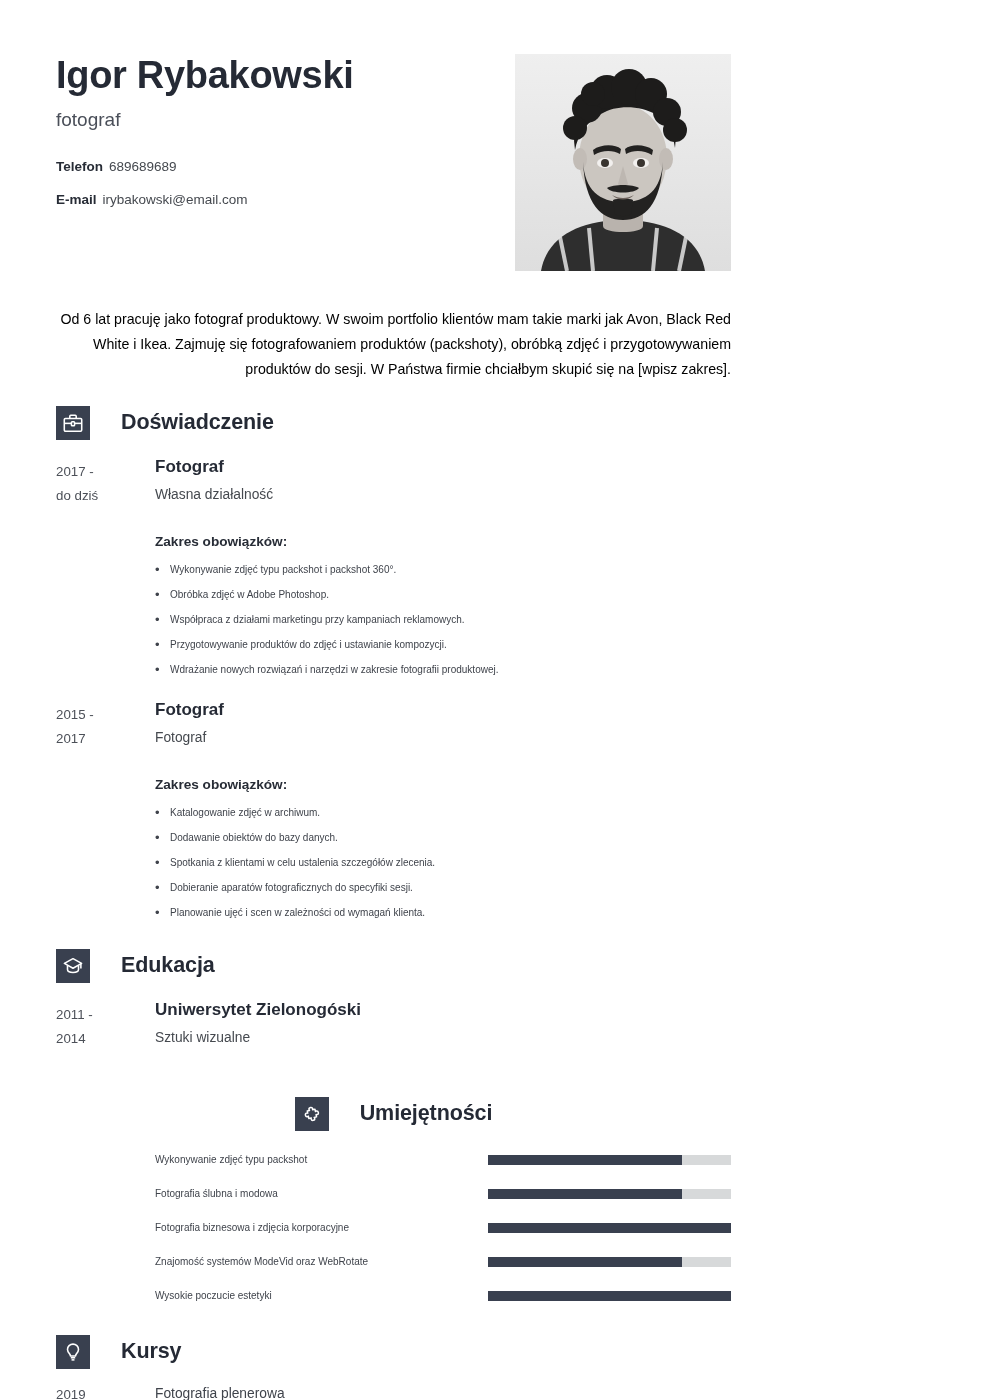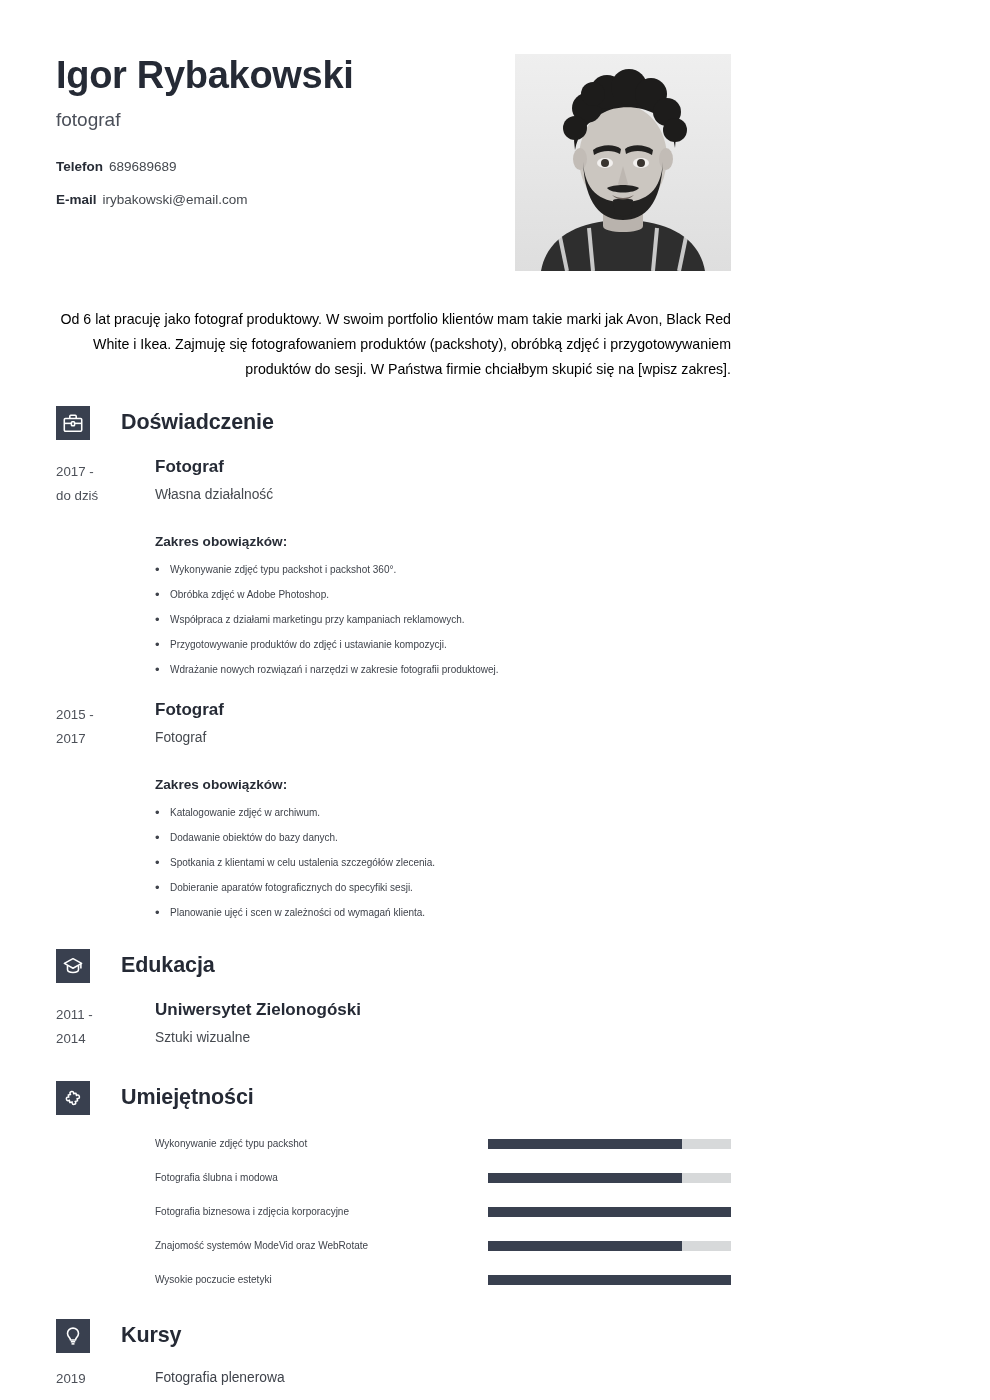--- a/index.html
+++ b/index.html
@@ -388,21 +388,21 @@
         <span>2014</span>
       </div>
       <div class="entry-body">
         <div class="entry-role">Uniwersytet Zielonogóski</div>
         <div class="entry-company">Sztuki wizualne</div>
       </div>
     </div>
   </div>
 
   <div class="section">
-    <div class="section-head" style="margin-top:30px;margin-bottom:12px;">
+    <div class="section-head" style="margin-top:46px;margin-bottom:12px;justify-content:center;">
       <div class="section-badge" style="background: rgb(57, 64, 79);">
         <svg width="22" height="22" viewBox="0 0 24 24" fill="none" stroke="#ffffff" stroke-width="1.6" stroke-linejoin="round">
           <path d="M10.4 3.2c1.1 0 2 .8 2 1.8 0 .4-.2.8-.4 1.1h2.7v2.6c.3-.3.7-.4 1.1-.4 1 0 1.8.9 1.8 2s-.8 2-1.8 2c-.4 0-.8-.2-1.1-.4v2.7h-2.7c.2.3.4.7.4 1.1 0 1-.9 1.8-2 1.8s-2-.8-2-1.8c0-.4.2-.8.4-1.1H6.1v-2.7c-.3.2-.7.4-1.1.4-1 0-1.8-.9-1.8-2s.8-2 1.8-2c.4 0 .8.1 1.1.4V6.1h2.6c-.2-.3-.4-.7-.4-1.1 0-1 .9-1.8 2.1-1.8z" transform="translate(1.6,1.2) rotate(-12 12 11)"></path>
         </svg>
       </div>
       <div class="section-title">Umiejętności</div>
     </div>
 
     <div>
       <div class="skill-row">

